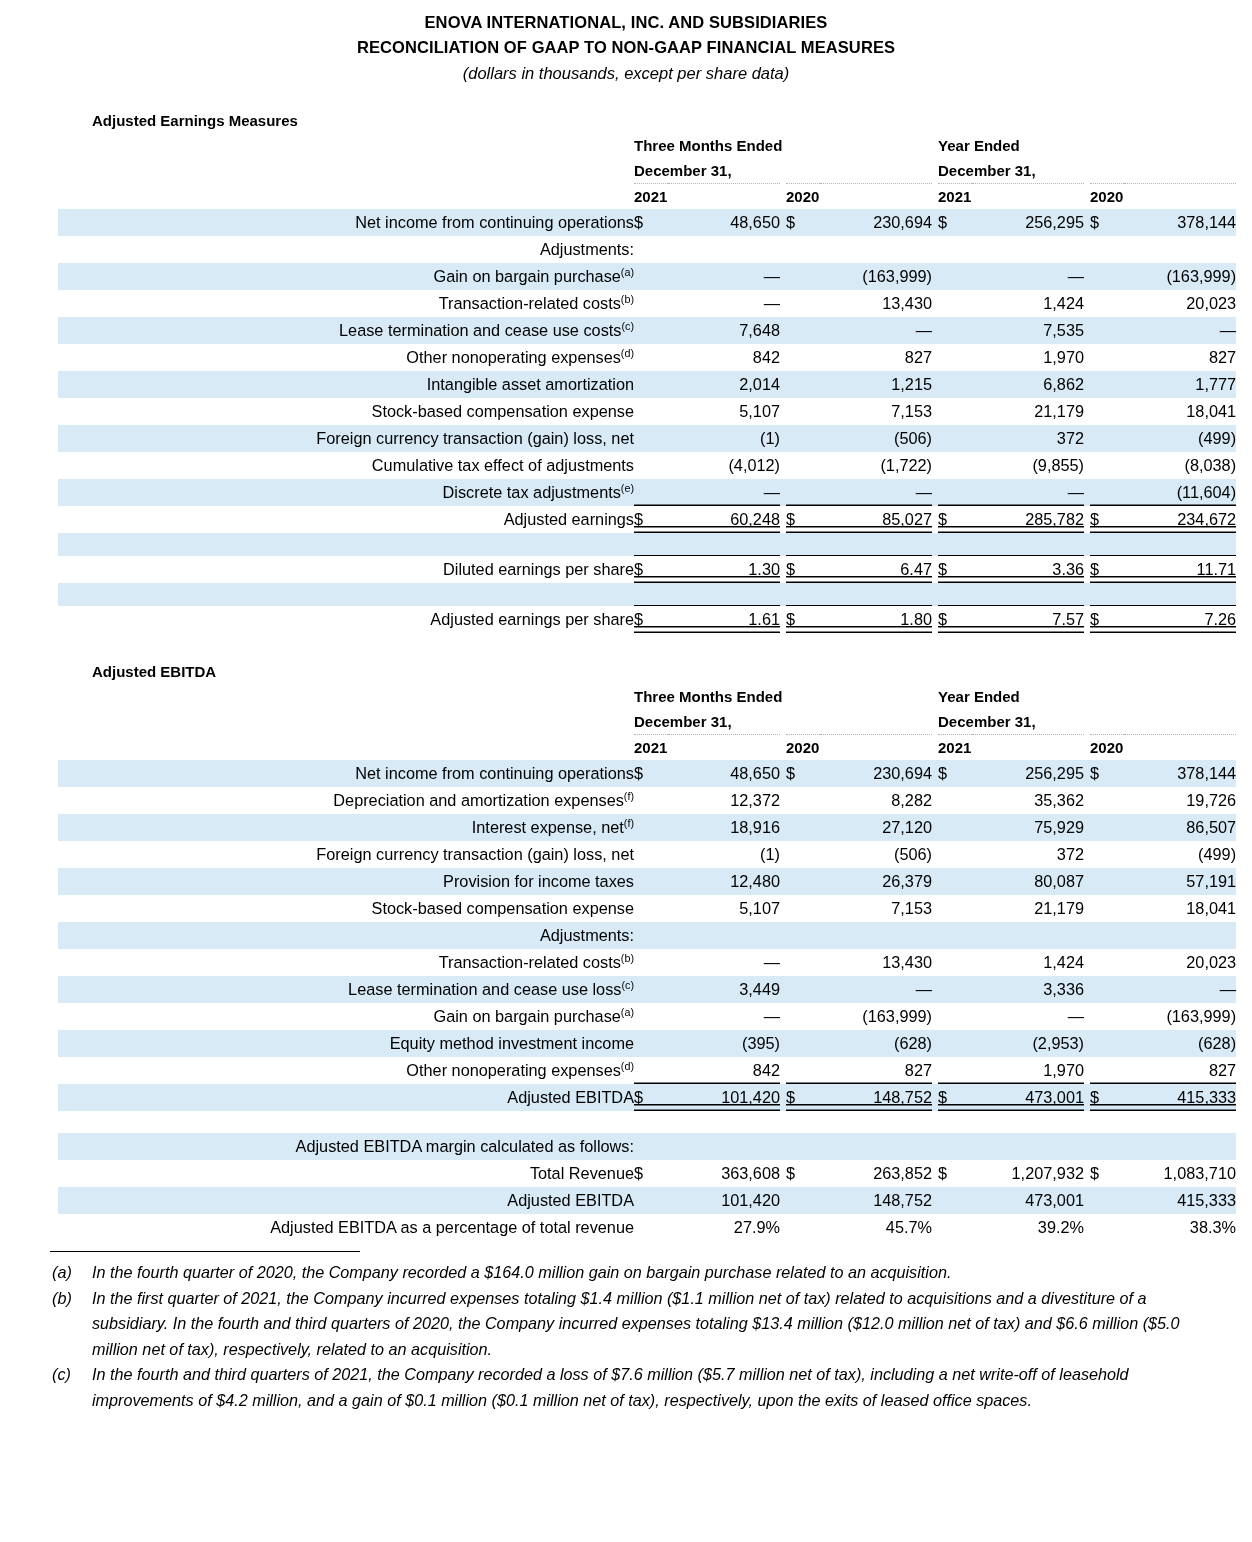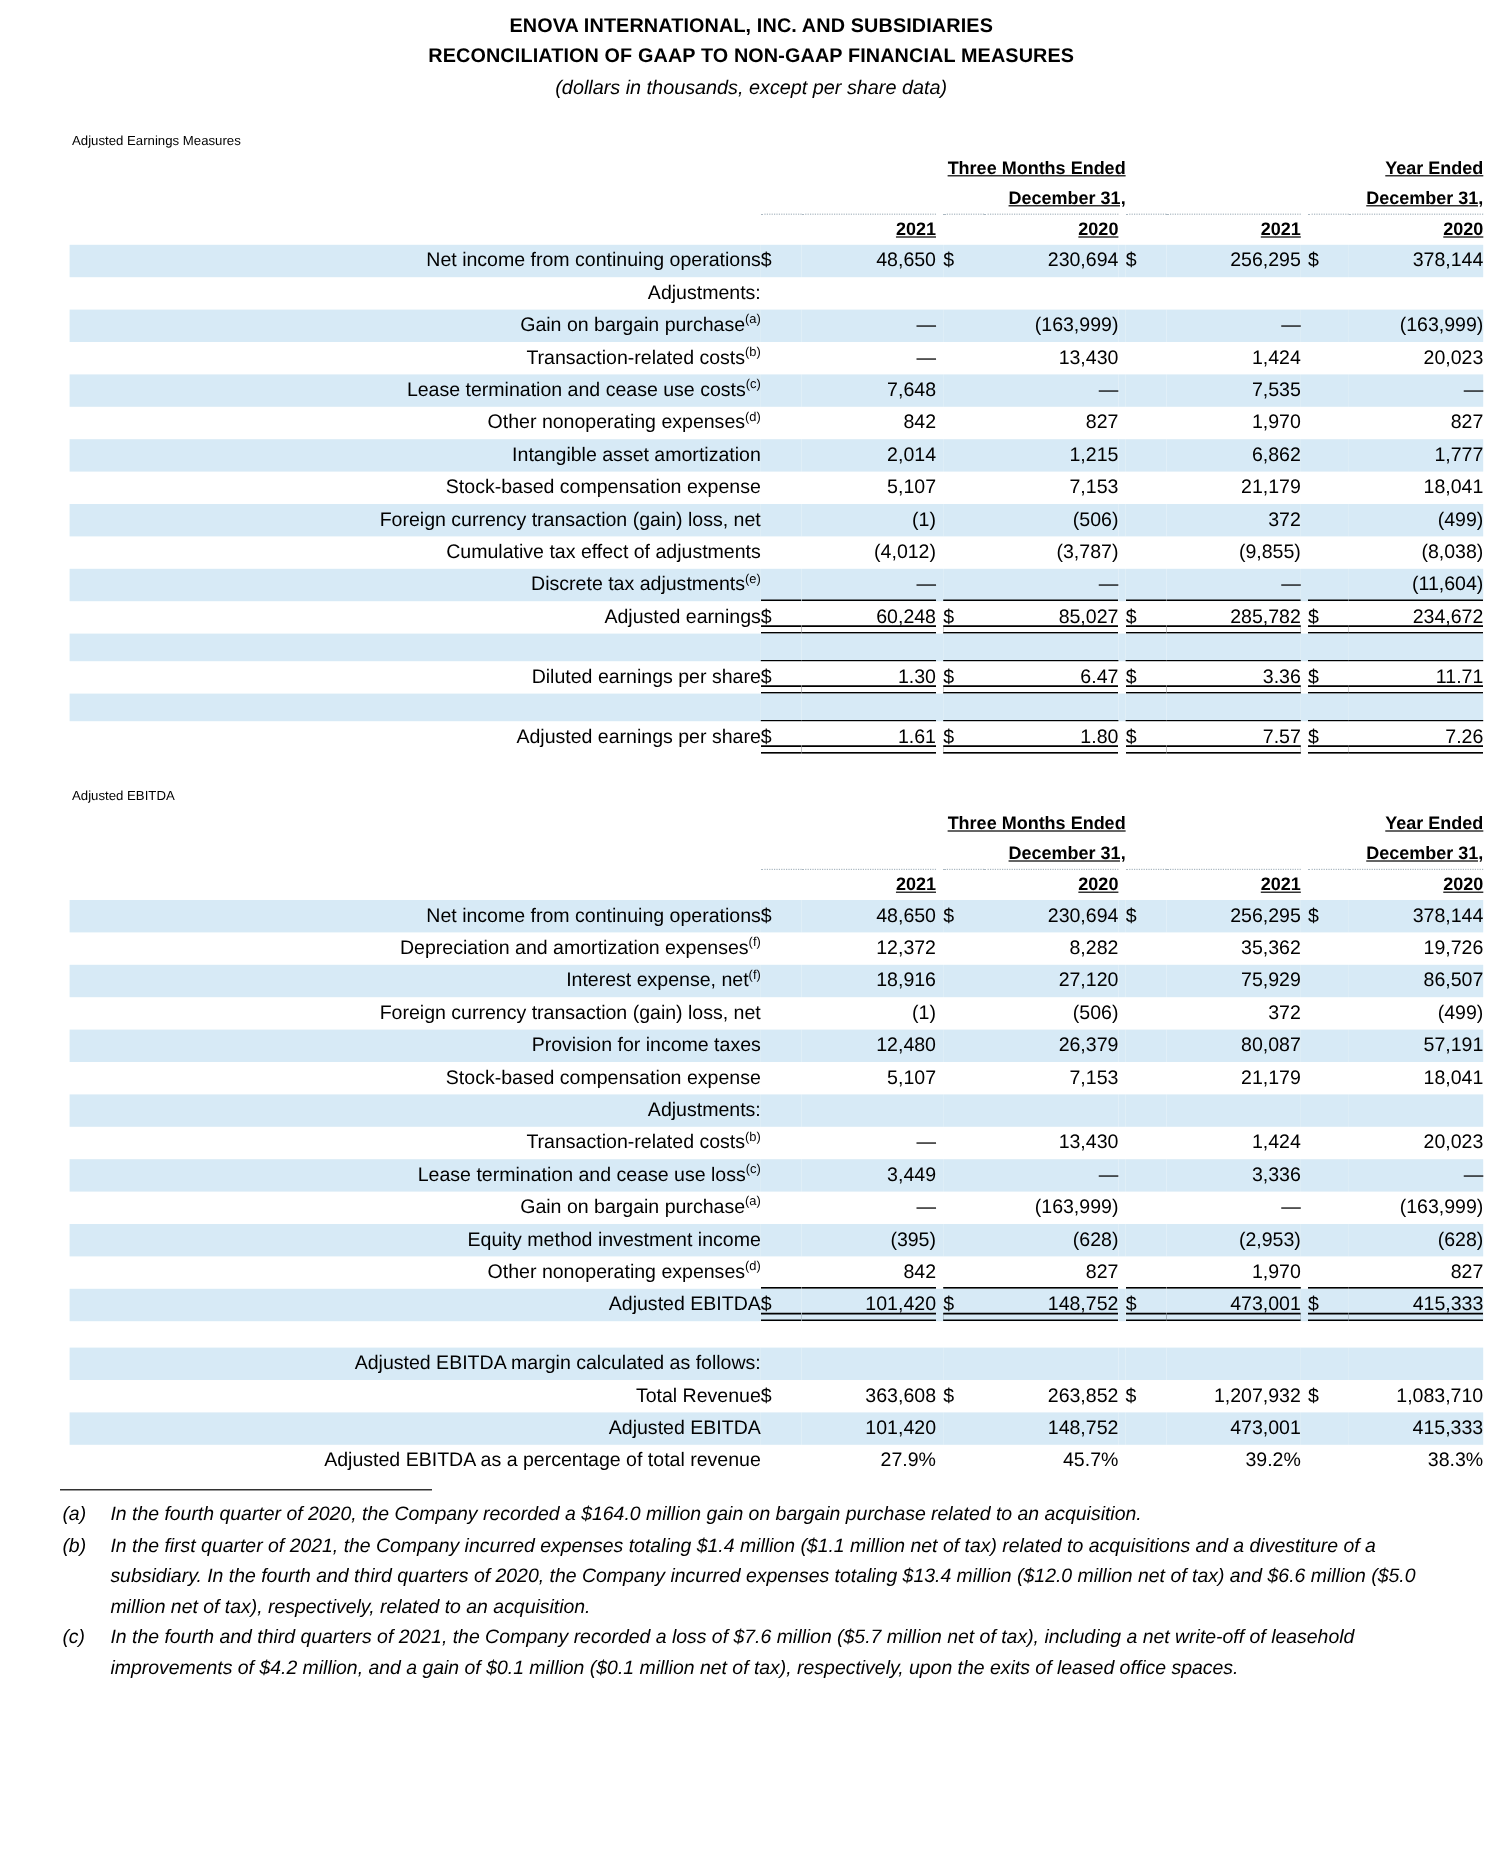--- a/index.html
+++ b/index.html
@@ -35,23 +35,23 @@
   }
   .title-sub {
     font-style: italic;
     font-size: 16.5px;
     line-height: 26px;
     font-weight: normal;
   }
 
   
   .section-head {
-    font-weight: normal;
-    font-size: 11px;
-    margin-left: 60px;
+    font-weight: bold;
+    font-size: 15px;
+    margin-left: 92px;
     margin-top: 26px;
     margin-bottom: 4px;
   }
   .section-head.ebitda { margin-top: 30px; }
 
   
   table.fin {
     border-collapse: collapse;
     width: 1160px;
     margin-left: 58px;
@@ -98,26 +98,25 @@
   td.gap { height: 27px; }
 
   sup {
     font-size: 0.66em;
     vertical-align: super;
     line-height: 0;
   }
 
   
   tr.hdr td {
-    text-align: right;
+    text-align: left;
     font-weight: bold;
     font-size: 15px;
     height: 25px;
     line-height: 25px;
-    text-decoration: underline;
   }
   tr.hdr-year td.yr {
     border-top: 1px dotted #aab7c0;
   }
   td.grouphdr {
     text-align: center;
     font-weight: bold;
     font-size: 15px;
     height: 24px;
     line-height: 24px;
@@ -332,21 +331,21 @@
           <td class="gap"></td>
           <td class="cur"></td>
           <td class="num">(499)</td>
         </tr>
         <tr>
           <td class="label ind1">Cumulative tax effect of adjustments</td>
           <td class="cur"></td>
           <td class="num">(4,012)</td>
           <td class="gap"></td>
           <td class="cur"></td>
-          <td class="num">(3,787)</td>
+          <td class="num">(1,722)</td>
           <td class="gap"></td>
           <td class="cur"></td>
           <td class="num">(9,855)</td>
           <td class="gap"></td>
           <td class="cur"></td>
           <td class="num">(8,038)</td>
         </tr>
         <tr class="shade">
           <td class="label ind1">Discrete tax adjustments<sup>(e)</sup></td>
           <td class="cur" style="box-shadow: rgb(0, 0, 0) 0px -1.4px 0px 0px inset;"></td>

